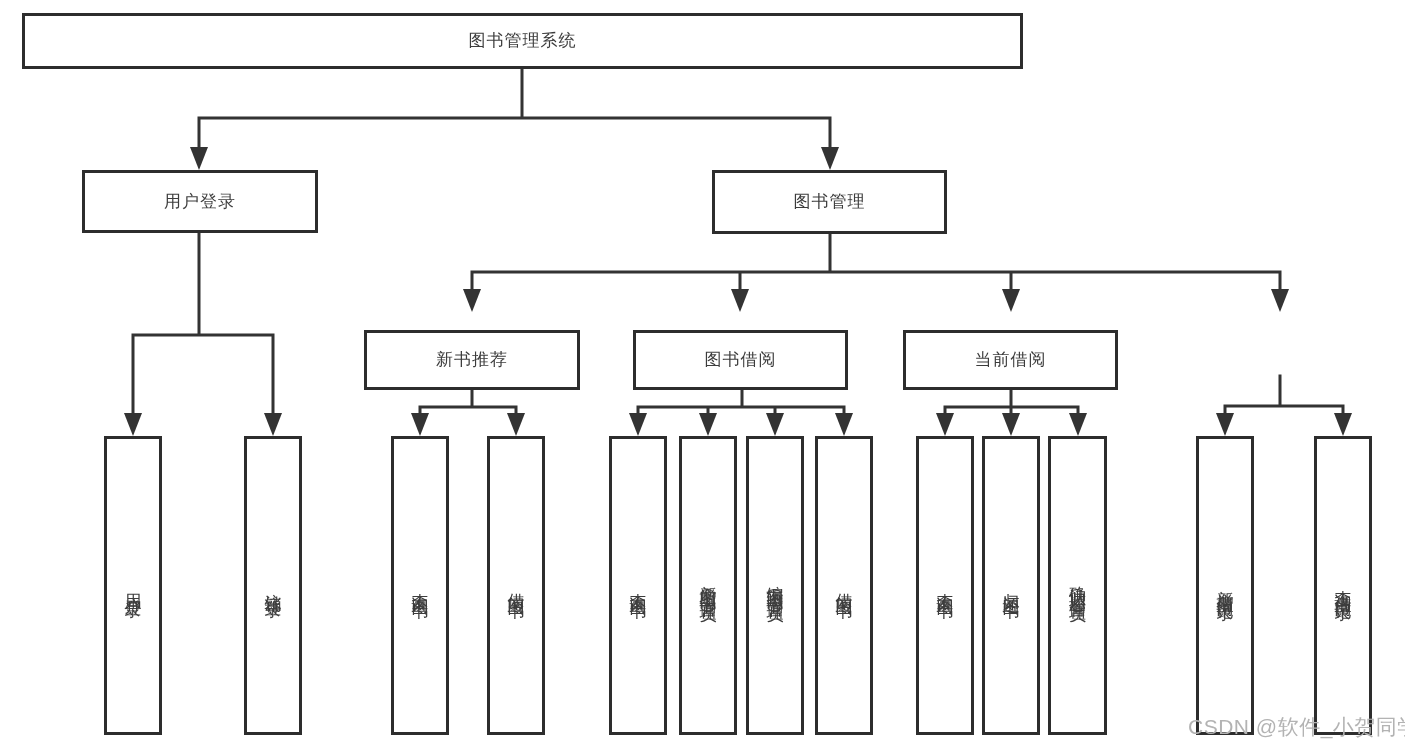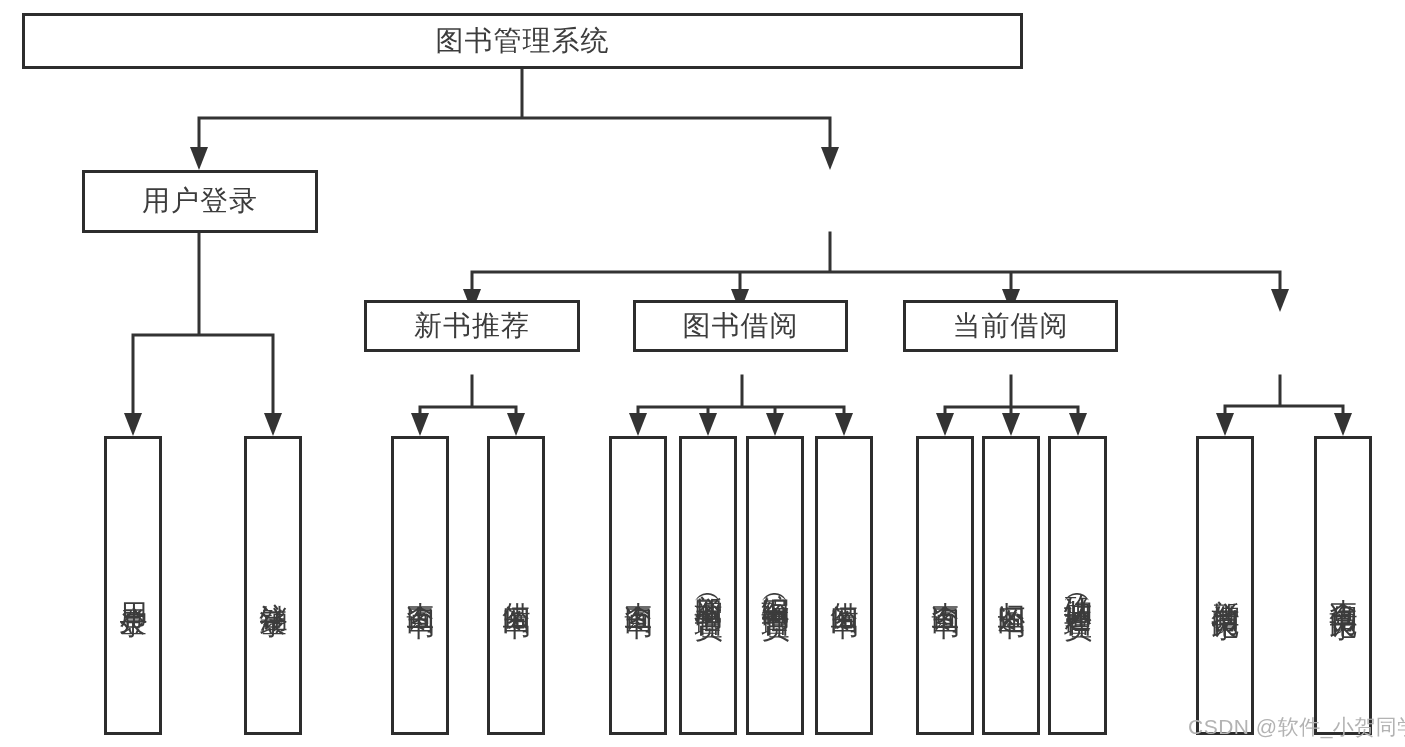--- a/index.html
+++ b/index.html
@@ -21,35 +21,35 @@
     box-sizing: border-box;
     background: #ffffff;
     border: 3px solid #2d2d2d;
     display: flex;
     align-items: center;
     justify-content: center;
     z-index: 2;
   }
   .label {
     color: #3c3c3c;
-    font-size: 28px;
+    font-size: 17px;
     letter-spacing: 1px;
     white-space: nowrap;
     line-height: 1.15;
   }
   .v-label {
     writing-mode: vertical-rl;
     text-orientation: mixed;
     letter-spacing: 3px;
     line-height: 1;
     white-space: nowrap;
   }
   .root-box   { left: 22px;  top: 13px;  width: 1001px; height: 56px; }
   .lvl2-box   { top: 170px; height: 63px; }
-  .lvl3-box   { top: 300px; height: 52px; }
+  .lvl3-box   { top: 330px; height: 60px; }
   .leaf       { top: 436px; width: 58px; height: 299px; }
   .watermark {
     position: absolute;
     left: 1188px; top: 713px;
     font-size: 21px;
     color: #b3b3b3;
     white-space: nowrap;
     z-index: 5;
     letter-spacing: 0.5px;
   }
@@ -102,20 +102,23 @@
     </g>
   </svg>
 
   <div class="box root-box">
     <span class="label">图书管理系统</span>
   </div>
 
   <div class="box lvl2-box" style="left:82px; width:236px;">
     <span class="label">用户登录</span>
   </div>
+  <div class="box lvl2-box" style="left:712px; width:235px; height:64px;">
+    <span class="label">图书管理</span>
+  </div>
 
   <div class="box lvl3-box" style="left:364px; width:216px;">
     <span class="label">新书推荐</span>
   </div>
   <div class="box lvl3-box" style="left:633px; width:215px;text-align:center;">
     <span class="label">图书借阅</span>
   </div>
   <div class="box lvl3-box" style="left:903px; width:215px;">
     <span class="label">当前借阅</span>
   </div>

